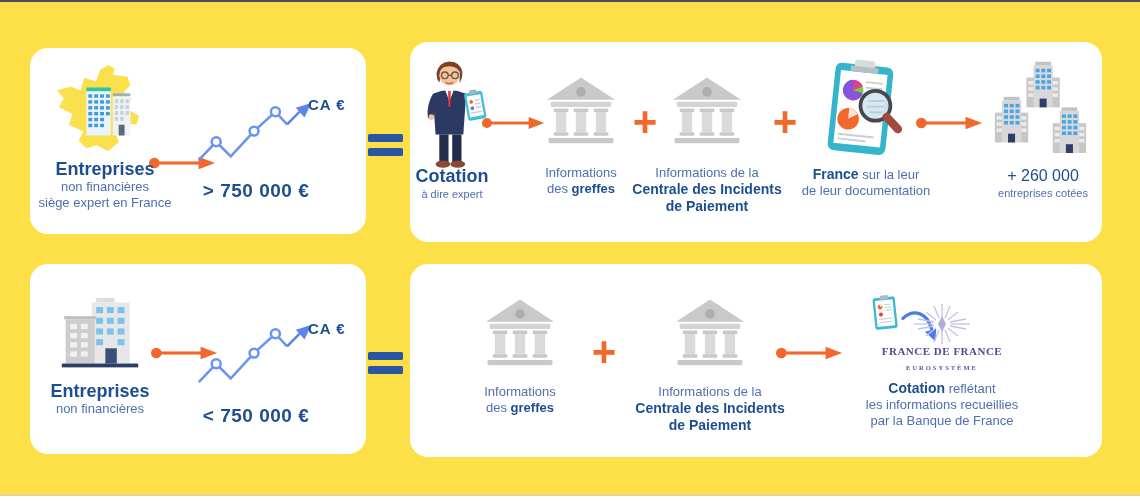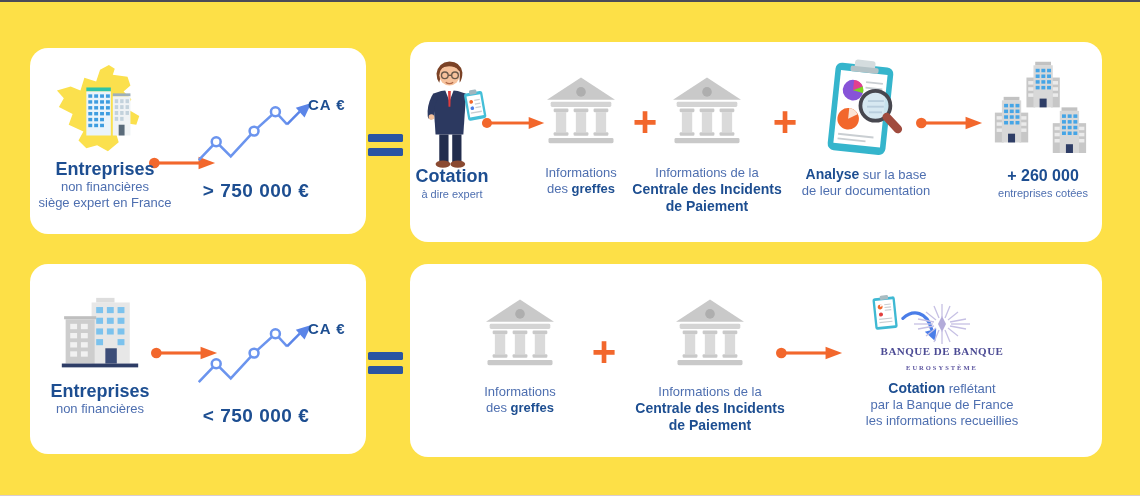--- a/index.html
+++ b/index.html
@@ -25,21 +25,21 @@
   #eq2{left:368px;top:350px;}
   .plus{
     position:absolute;width:36px;height:36px;display:flex;align-items:center;justify-content:center;
     color:#f2672c;font-size:42px;font-weight:bold;
   }
   .lbl{position:absolute;text-align:center;color:#4e6fb0;font-size:13px;line-height:16px;white-space:nowrap;}
   .b{font-weight:bold;color:#1d4e91;}
   .b14{font-weight:bold;color:#1d4e91;font-size:14px;line-height:17px;}
   .title{color:#1d4e91;font-weight:bold;font-size:18px;line-height:19px;}
   .sub{font-size:11px;}
-  .count{color:#1d4e91;font-weight:bold;font-size:16px;line-height:19px;}
+  .count{color:#1d4e91;font-weight:normal;font-size:16px;line-height:19px;}
   .threshold{position:absolute;text-align:center;color:#1d4e91;font-weight:bold;font-size:19px;letter-spacing:.5px;white-space:nowrap;}
   .ca{position:absolute;color:#1d4e91;font-weight:bold;font-size:15px;letter-spacing:1px;white-space:nowrap;}
   .bdf-name{
     position:absolute;text-align:center;color:#4c4b94;font-family:"Liberation Serif",serif;
     font-weight:bold;font-size:11px;letter-spacing:.5px;white-space:nowrap;
   }
   .bdf-sub{
     position:absolute;text-align:center;color:#5d56a0;font-family:"Liberation Serif",serif;
     font-weight:bold;font-size:6.5px;letter-spacing:2px;white-space:nowrap;
   }
@@ -275,21 +275,21 @@
       </g>
       <circle cx="57" cy="51" r="16" fill="#d4e6f0" fill-opacity="0.92" stroke="#47474f" stroke-width="4"></circle>
       <g stroke="#b9cedd" stroke-width="2">
         <line x1="49" y1="46" x2="66" y2="46"></line>
           <line x1="48" y1="52" x2="66" y2="52"></line>
           <line x1="50" y1="58" x2="64" y2="58"></line>
       </g>
       <line x1="69" y1="63" x2="81" y2="76" stroke="#a04b3e" stroke-width="9" stroke-linecap="round"></line>
     </svg>
     <div class="lbl" style="left:366px;top:124px;width:180px">
-      <div><span class="b14">Analyse</span><span> sur la base</span></div>
+      <div><span class="b14">France</span><span> sur la leur</span></div>
       <div>de leur documentation</div>
     </div>
 
     <svg class="abs" style="left:505px;top:72px" width="70" height="18" viewBox="0 0 72 18">
         <use href="#oarrow"></use>
       </svg>
 
     <svg class="abs" style="left:580px;top:18px" width="108" height="100" viewBox="0 0 120 114">
       <use href="#bldg" x="36" y="0"></use>
       <use href="#bldg" x="0" y="40"></use>
@@ -418,23 +418,23 @@
         <line x1="50" y1="18" x2="66" y2="15"></line>
           <line x1="34" y1="18" x2="18" y2="15"></line>
         <line x1="50" y1="22" x2="66" y2="25"></line>
           <line x1="34" y1="22" x2="18" y2="25"></line>
         <line x1="51" y1="20" x2="70" y2="20"></line>
           <line x1="33" y1="20" x2="14" y2="20"></line>
       </g>
       <polygon points="42,12 46,20 42,28 38,20" fill="#b3abd9"></polygon>
     </svg>
 
-    <div class="bdf-name" style="left:452px;top:81px;width:160px">BANQUE DE BANQUE</div>
+    <div class="bdf-name" style="left:452px;top:81px;width:160px">FRANCE DE FRANCE</div>
     <div class="bdf-sub" style="left:452px;top:100px;width:160px">EUROSYSTÈME</div>
 
     <div class="lbl" style="left:417px;top:116px;width:230px">
       <div><span class="b14">Cotation</span><span> reflétant</span></div>
+      <div>les informations recueillies</div>
       <div>par la Banque de France</div>
-      <div>les informations recueillies</div>
     </div>
   </div>
 
 </div>
 
 </body></html>

